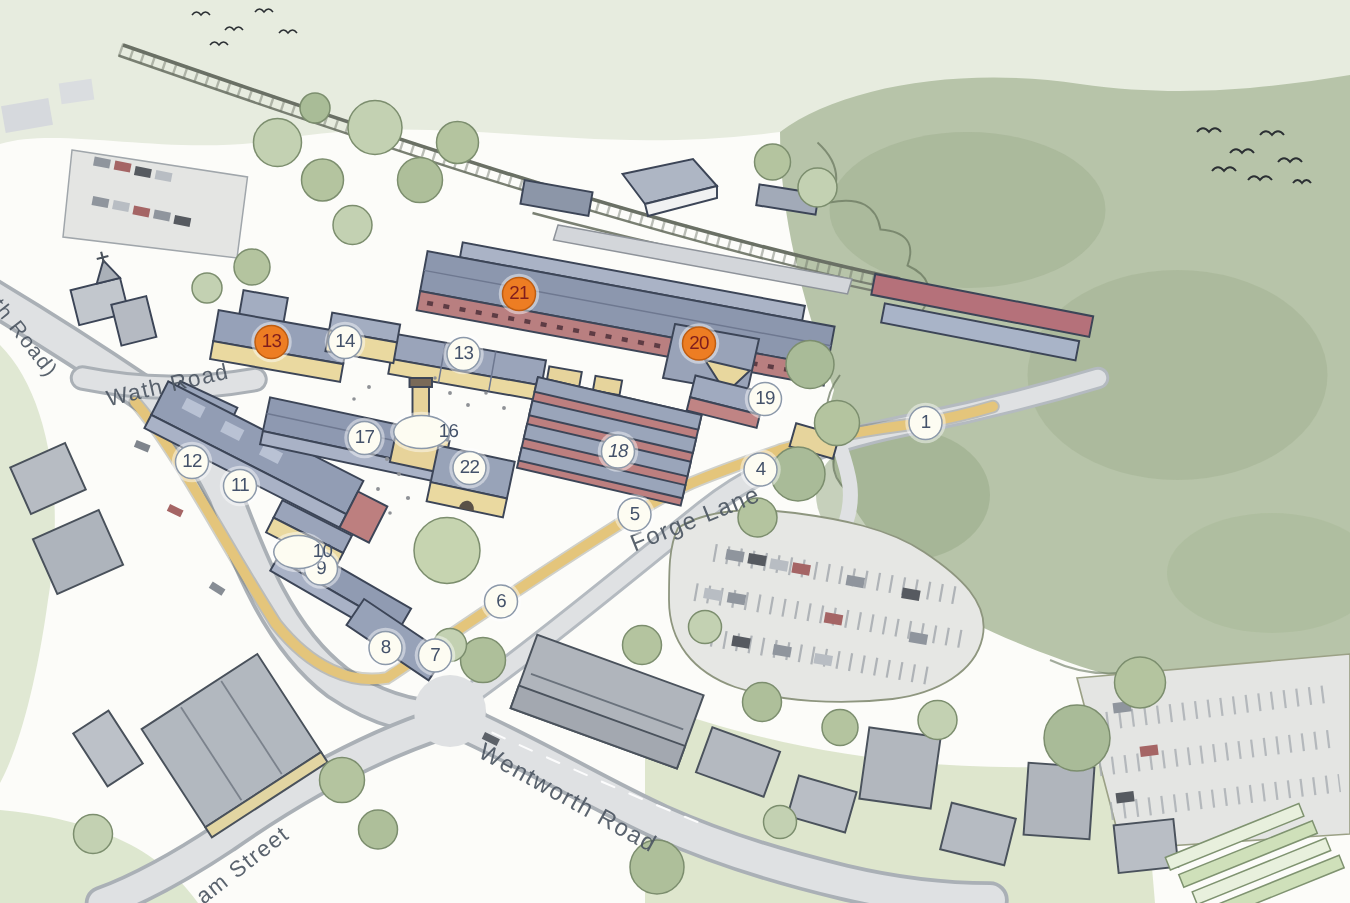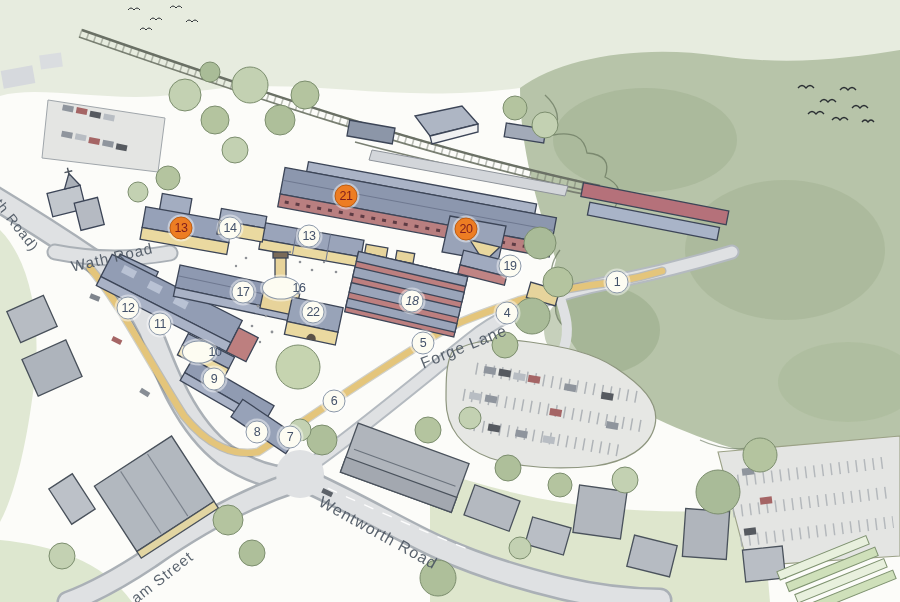--- a/index.html
+++ b/index.html
@@ -353,21 +353,21 @@
   </div>
       <div class="marker white" style="left: 290px; top: 437px;">
     <span class="marker-num">7</span>
   </div>
       <div class="marker white" style="left: 257px; top: 432px;">
     <span class="marker-num">8</span>
   </div>
       <div class="marker white" style="left: 214px; top: 379px;">
     <span class="marker-num">9</span>
   </div>
-      <div class="marker white" style="left: 199px; top: 352px; padding-left: 32px;">
+      <div class="marker white" style="left: 199px; top: 368px; padding-left: 32px;">
     <span class="marker-num">10</span>
   </div>
       <div class="marker white" style="left: 160px; top: 324px;">
     <span class="marker-num">11</span>
   </div>
       <div class="marker white" style="left: 128px; top: 272px; margin-top: 36px;">
     <span class="marker-num">12</span>
   </div>
       <div class="marker orange" style="left: 181px; top: 228px;">
     <span class="marker-num">13</span>

